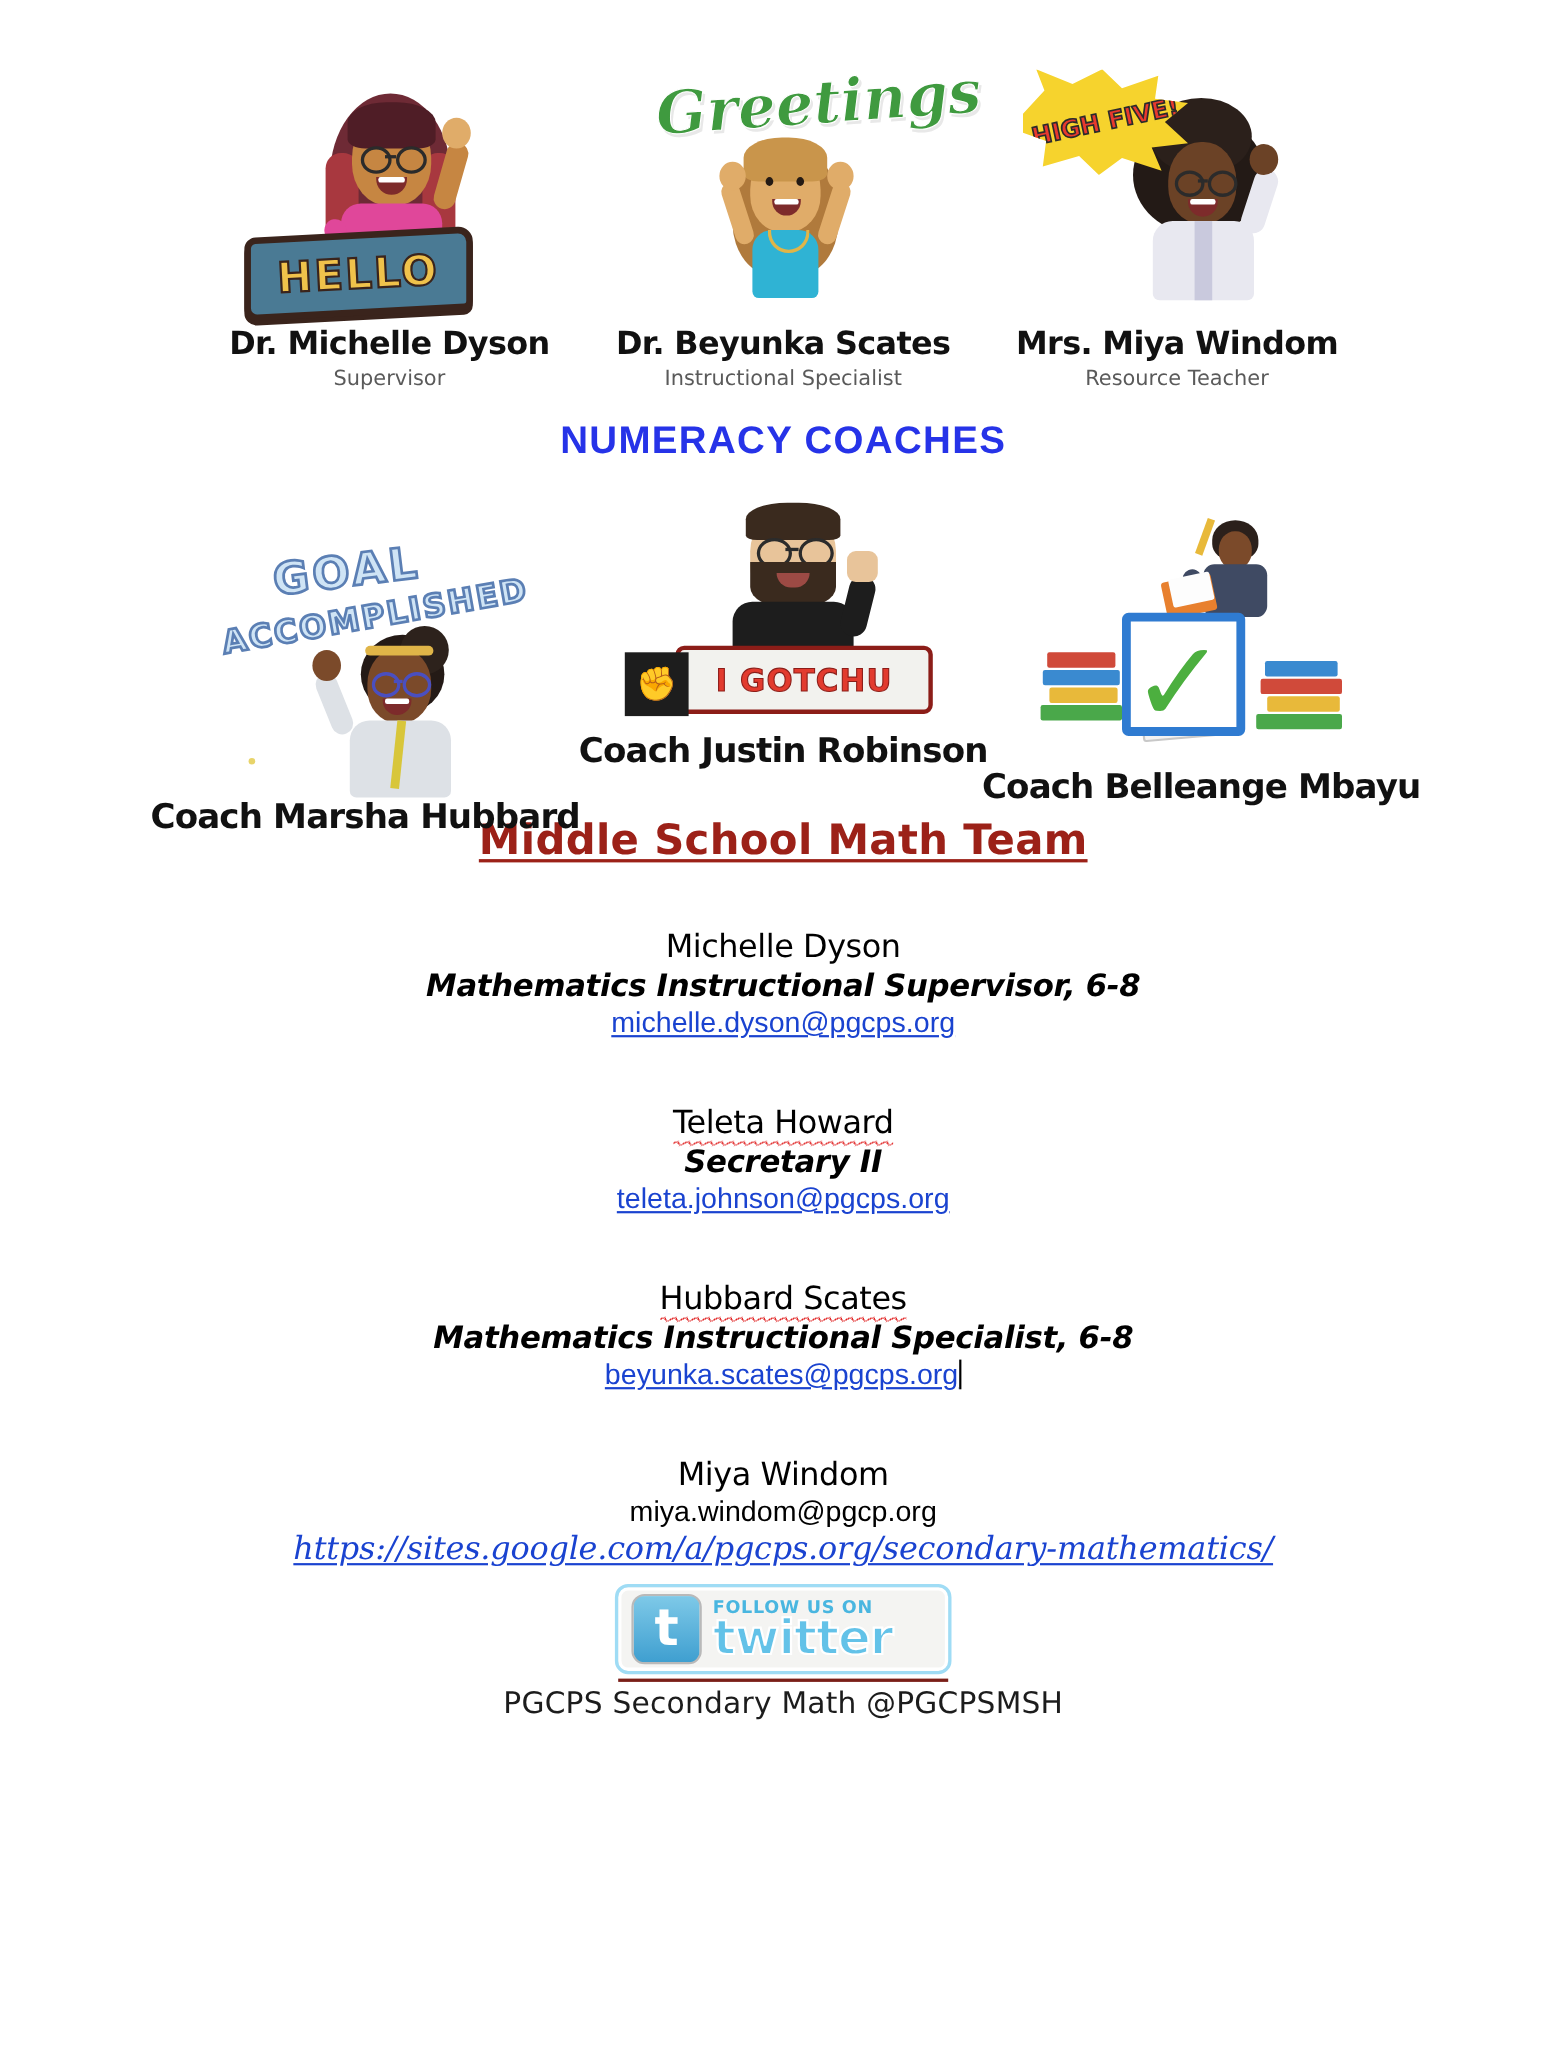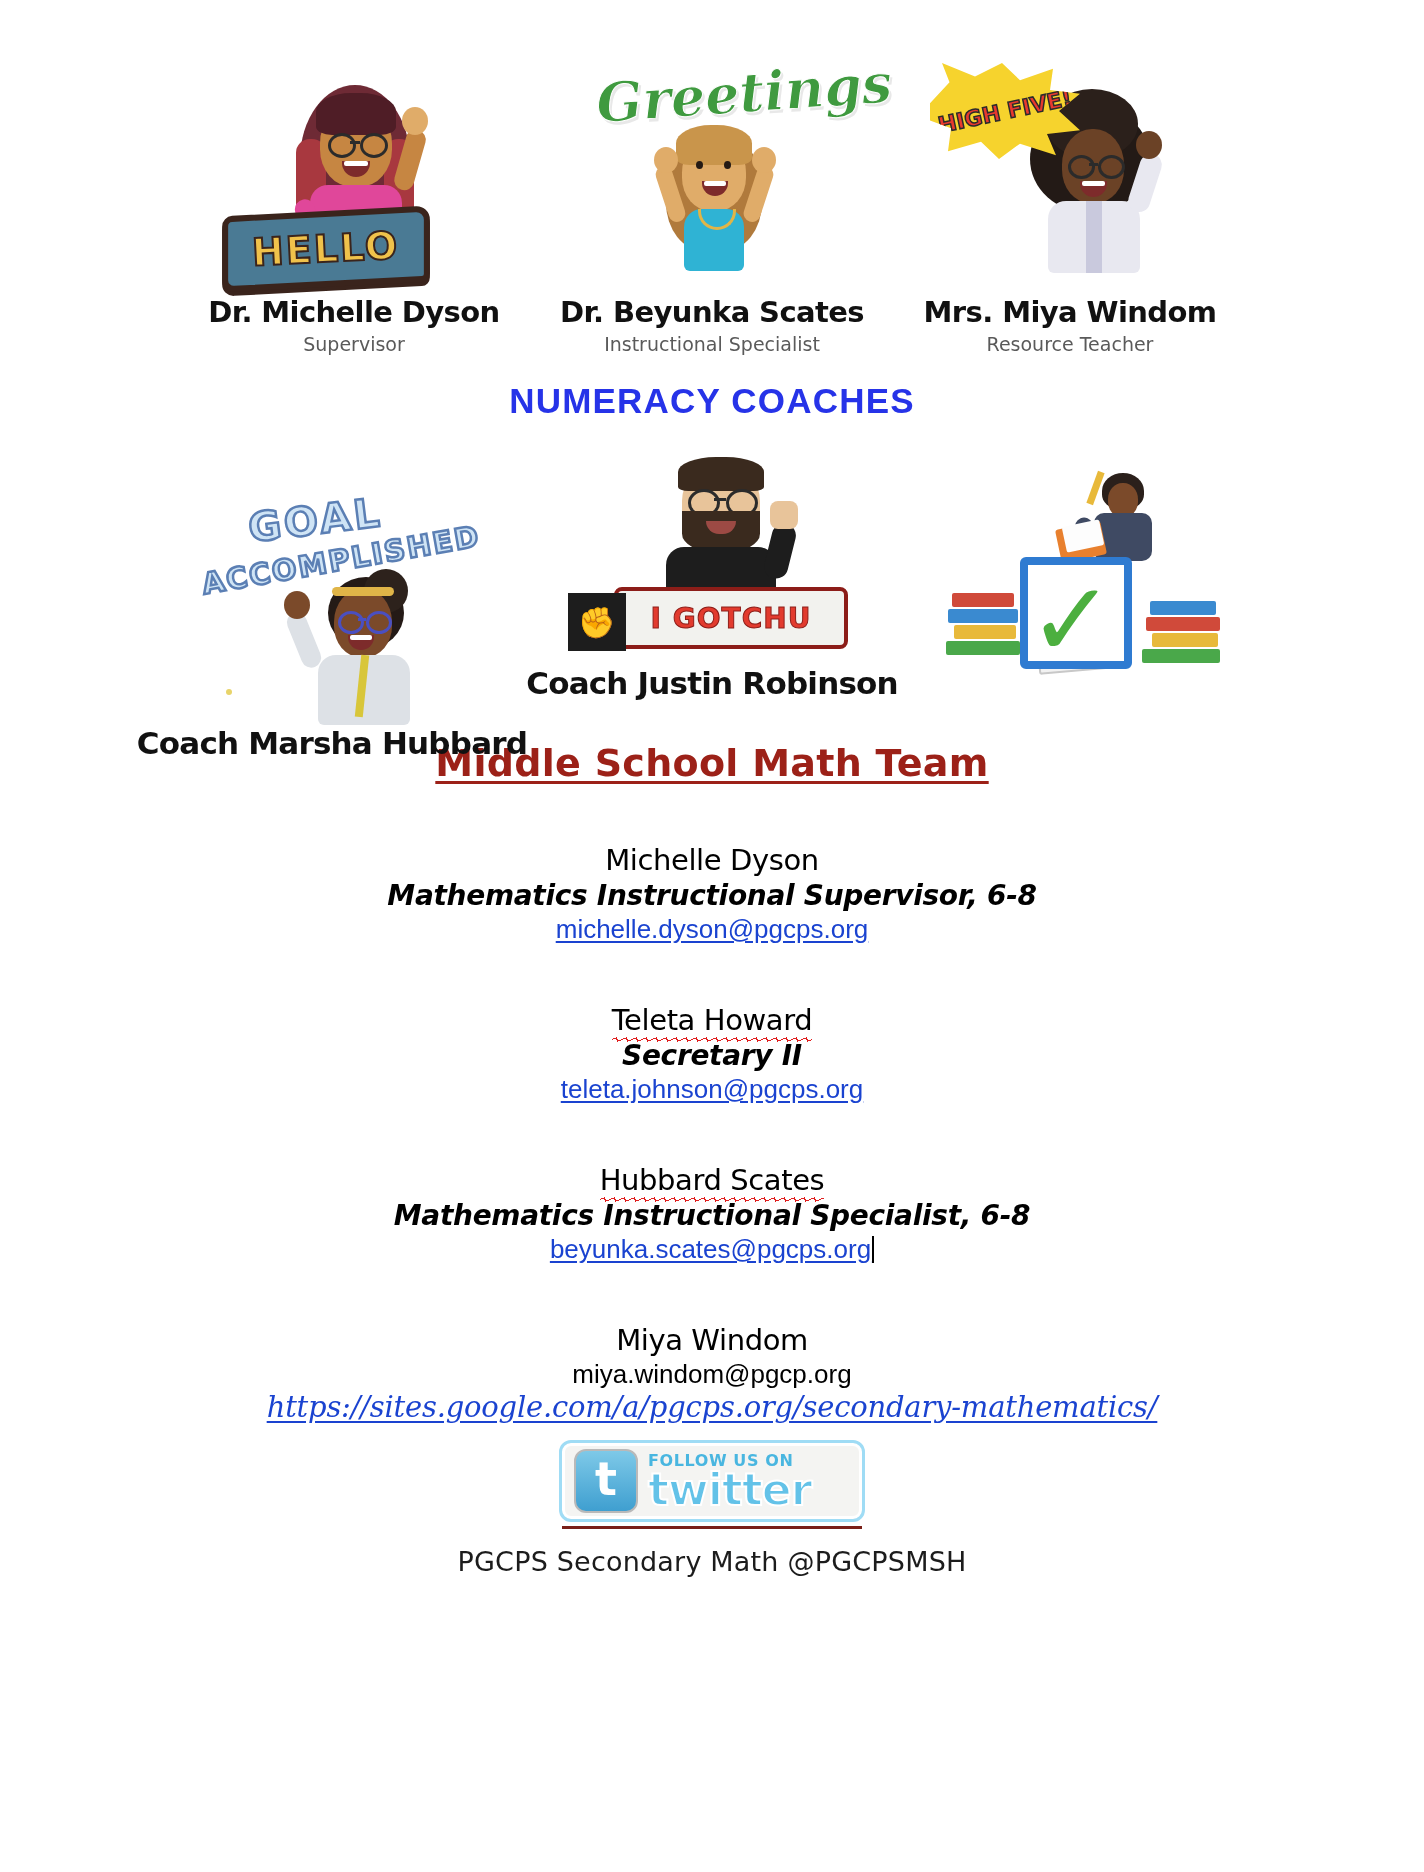--- a/index.html
+++ b/index.html
@@ -445,21 +445,21 @@
     letter-spacing: -1px;
     margin-top: -2px;
   }
   .tw-underline {
     width: 300px;
     height: 3px;
     background: #7a1f18;
     margin: 4px auto 0;
   }
   .tw-caption {
-    margin-top: 17px;
+    margin-top: 4px;
     text-align: center;
     font-family: "DejaVu Sans", sans-serif;
     font-size: 27px;
     color: #1c1c1c;
     letter-spacing: 0.2px;
   }
 </style>
 </head>
 <body>
 
@@ -652,20 +652,21 @@
           <div class="book" style="left:12px; top:158px; width:62px; height:14px; background:#e8b93a;"></div>
           <div class="book" style="left:4px;  top:174px; width:74px; height:14px; background:#4aa84a;"></div>
           <div class="book" style="left:208px; top:134px; width:66px; height:14px; background:#3a8ad0;"></div>
           <div class="book" style="left:204px; top:150px; width:74px; height:14px; background:#d04a3a;"></div>
           <div class="book" style="left:210px; top:166px; width:66px; height:14px; background:#e8b93a;"></div>
           <div class="book" style="left:200px; top:182px; width:78px; height:14px; background:#4aa84a;"></div>
 
           <div style="position:absolute; left:96px; top:176px; width:86px; height:24px; background:#f2f2f2; border:2px solid #c8c8c8; transform:rotate(-5deg); border-radius:3px;"></div>
         </div>
       </div>
+      <div class="coach-name">Coach Belleange Mbayu</div>
     </div>
   </div>
 
   <div class="doc-body">
 
     <div class="doc-title">Middle School Math Team</div>
 
     <div class="entry">
       <div><span class="entry-name">Michelle Dyson</span></div>
       <div class="entry-title">Mathematics Instructional Supervisor, 6-8</div>

